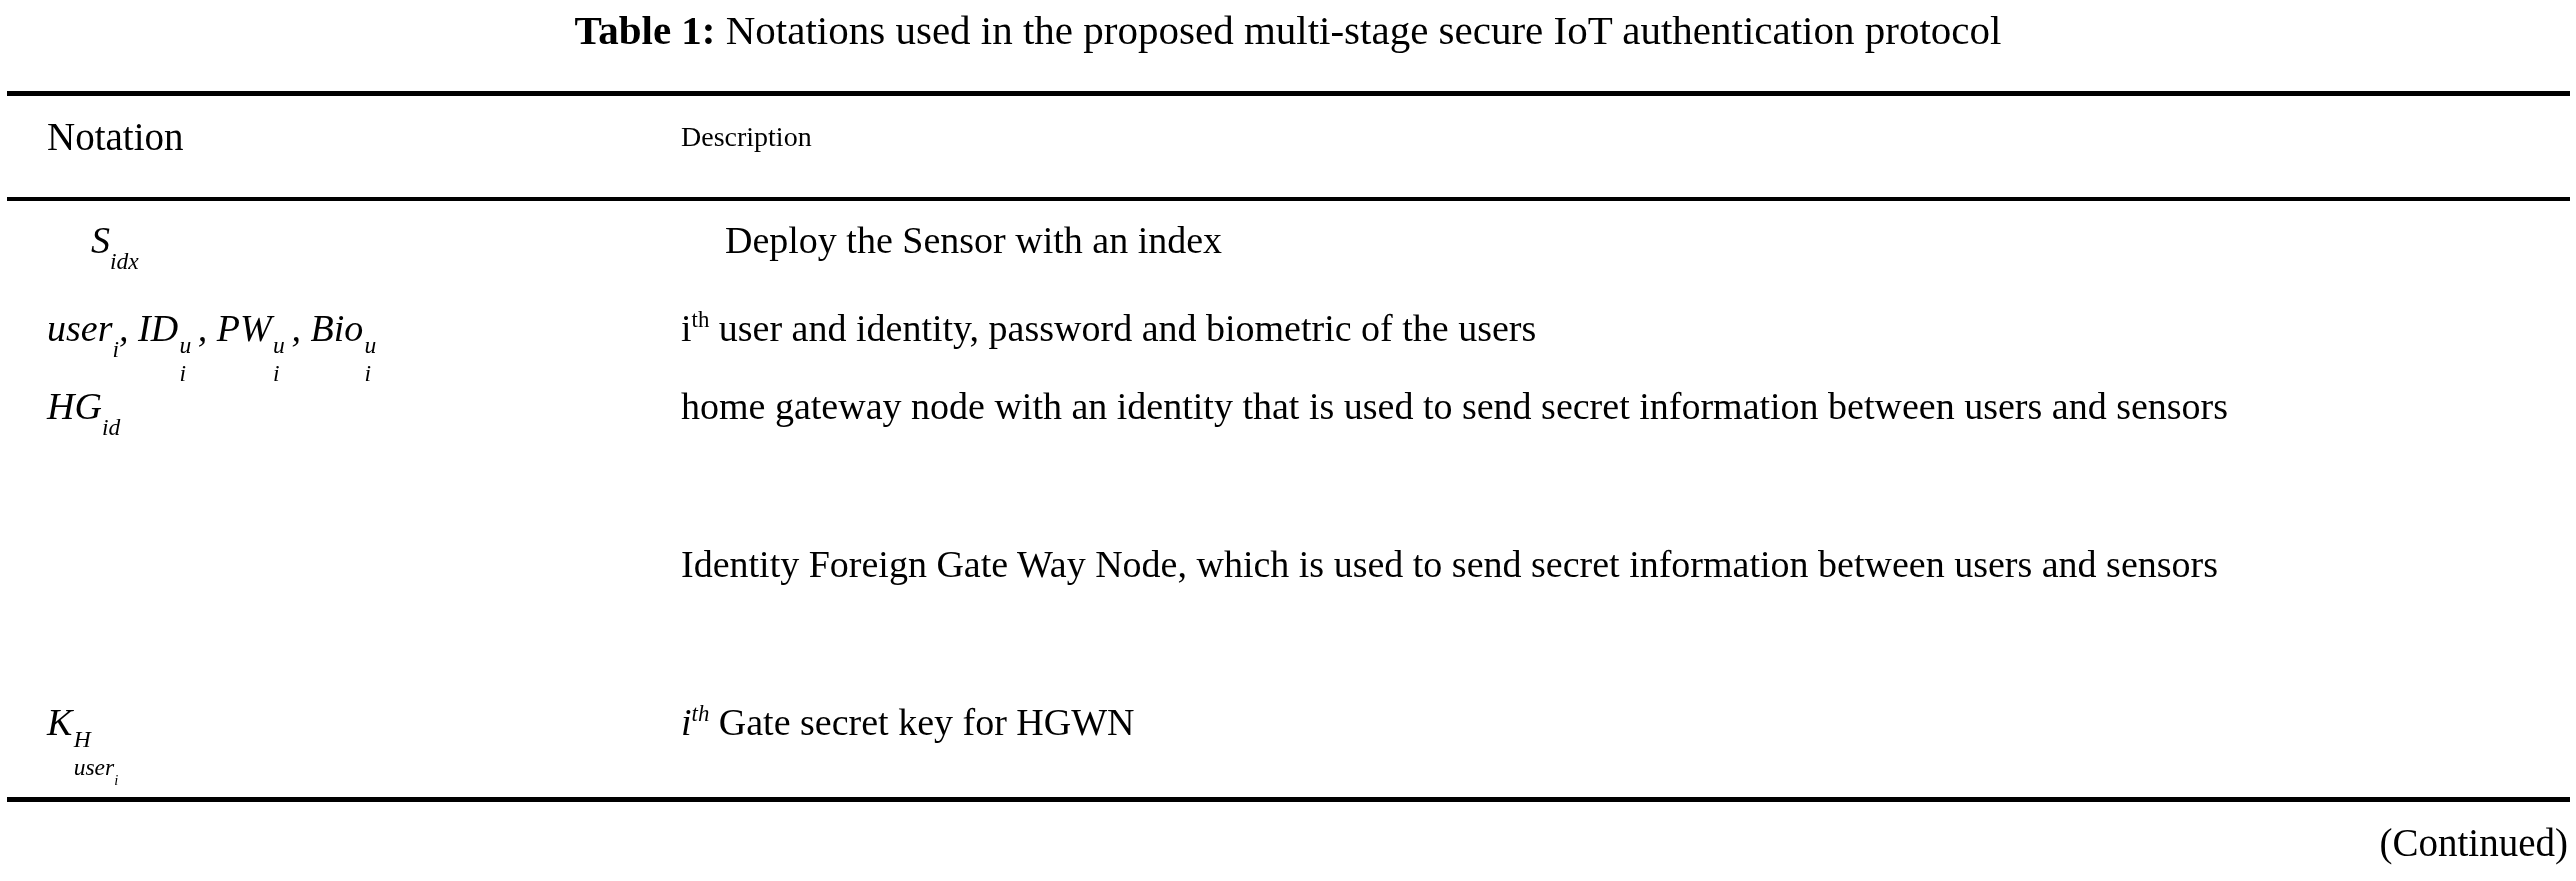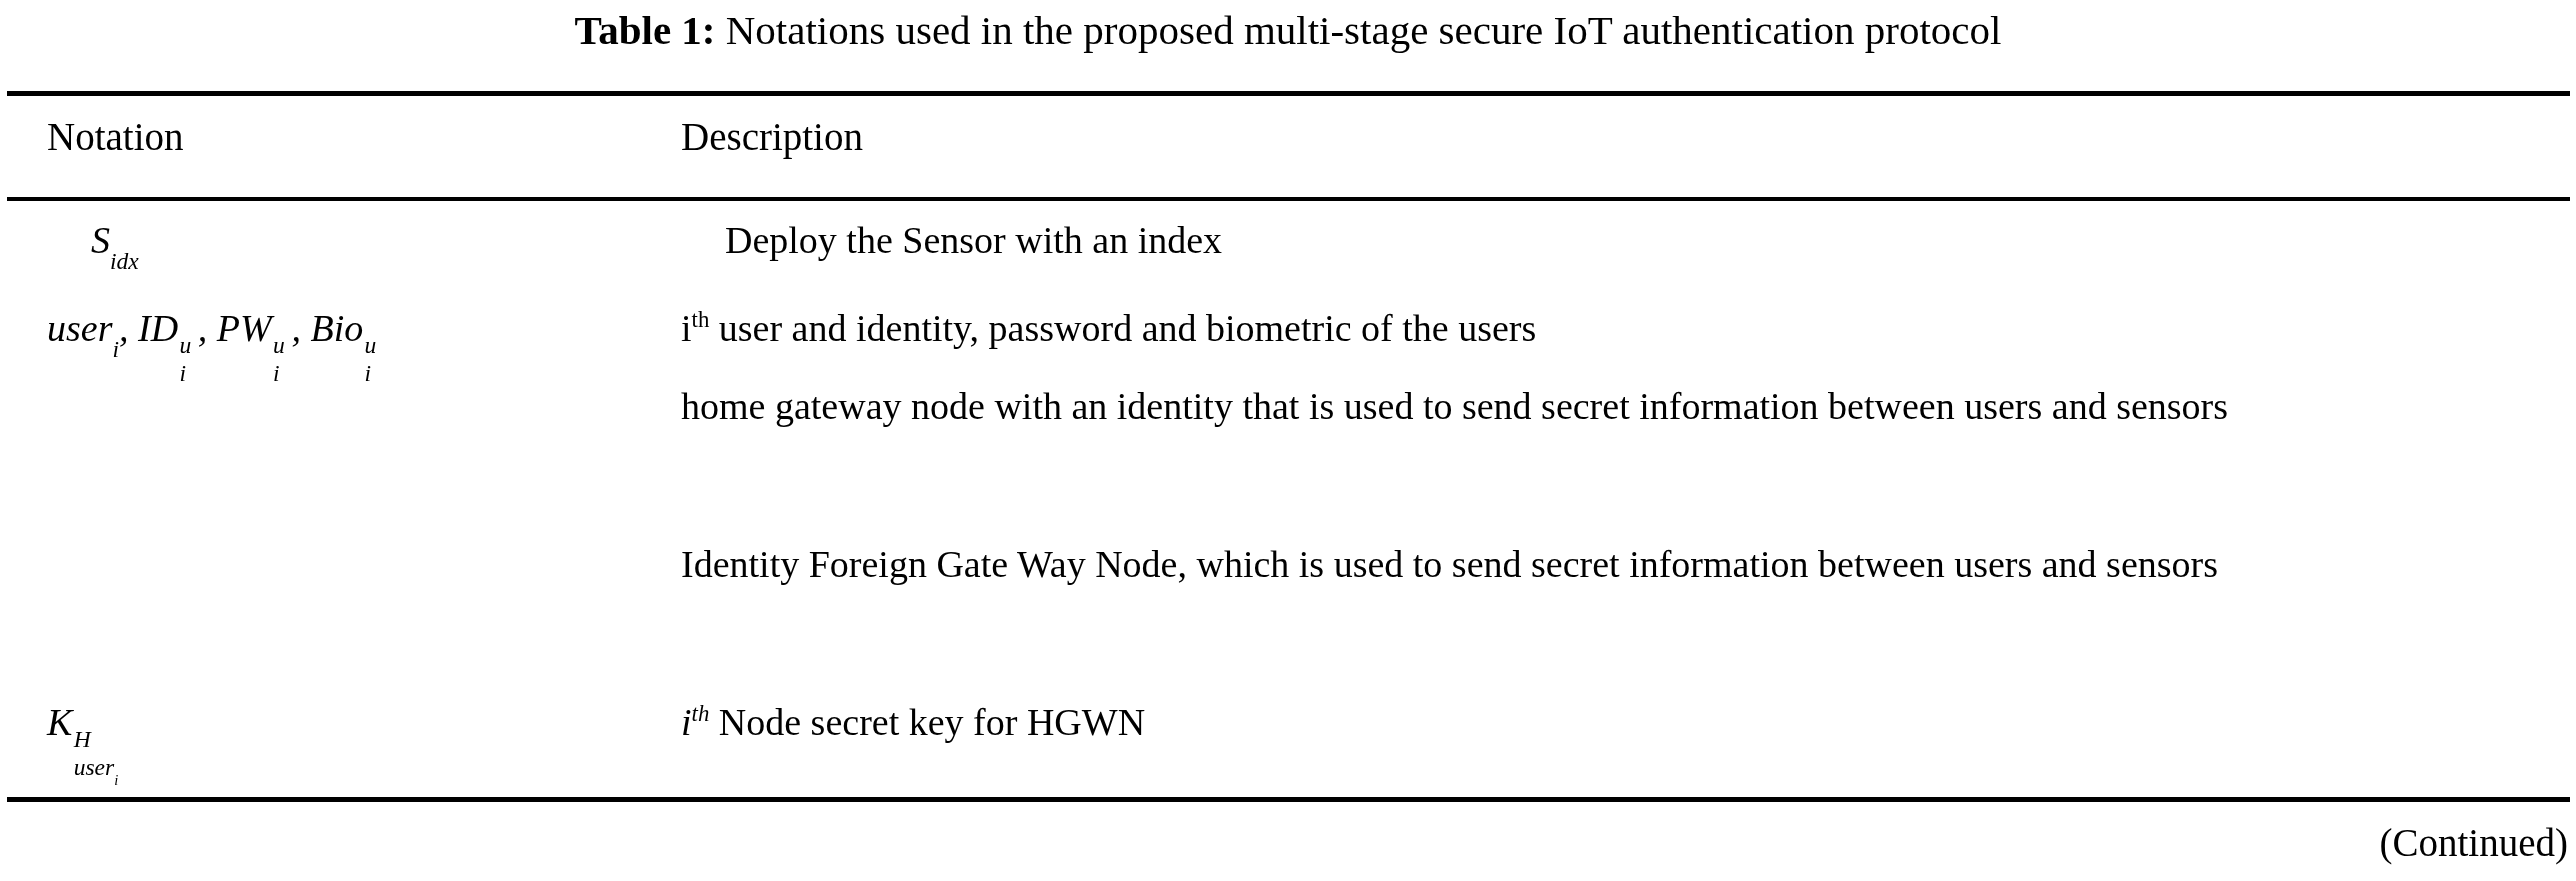--- a/index.html
+++ b/index.html
@@ -67,21 +67,21 @@
     top: 0;
     width: 645px;
     font-size: 39px;
     line-height: 55px;
   }
   .col-description {
     position: absolute;
     left: 681px;
     top: 0;
     width: 1882px;
-    font-size: 39px;
+    font-size: 28px;
     line-height: 55px;
   }
 
   
   .body-rows {
     position: absolute;
     left: 0;
     top: 211px;
     width: 2576px;
   }
@@ -199,32 +199,35 @@
     </div>
 
     <div class="row row-2">
       <div class="cell cell-notation">
         <span class="mi">user</span><sub class="mi">i</sub><span>, </span><span class="mi">ID</span><span class="subsup"><span class="sup-part">u</span><span class="sub-part">i</span></span><span class="stack-pad"></span><span>, </span><span class="mi">PW</span><span class="subsup"><span class="sup-part">u</span><span class="sub-part">i</span></span><span class="stack-pad"></span><span>, </span><span class="mi">Bio</span><span class="subsup"><span class="sup-part">u</span><span class="sub-part">i</span></span><span class="stack-pad"></span>
       </div>
       <div class="cell cell-description"><span>i</span><span class="ord-sup">th</span><span> user and identity, password and biometric of the users</span></div>
     </div>
 
     <div class="row row-3">
+      <div class="cell cell-notation">
+        <span class="mi">HG</span><sub class="mi">id</sub>
+      </div>
       <div class="cell cell-description">home gateway node with an identity that is used to send secret information between users and sensors</div>
     </div>
 
     <div class="row row-4">
       <div class="cell cell-description">Identity Foreign Gate Way Node, which is used to send secret information between users and sensors</div>
     </div>
 
     <div class="row row-5">
       <div class="cell cell-notation">
         <span class="mi">K</span><span class="subsup"><span class="sup-part">H</span><span class="sub-part"><span>user</span><sub>i</sub></span></span><span class="stack-pad-wide"></span>
       </div>
-      <div class="cell cell-description"><span class="mi">i</span><span class="ord-sup-italic">th</span><span> Node secret key for HGWN</span></div>
+      <div class="cell cell-description"><span class="mi">i</span><span class="ord-sup-italic">th</span><span> Gate secret key for HGWN</span></div>
     </div>
 
   </div>
 
   <div class="continued">(Continued)</div>
 
 </div>
 
 
 </body></html>

